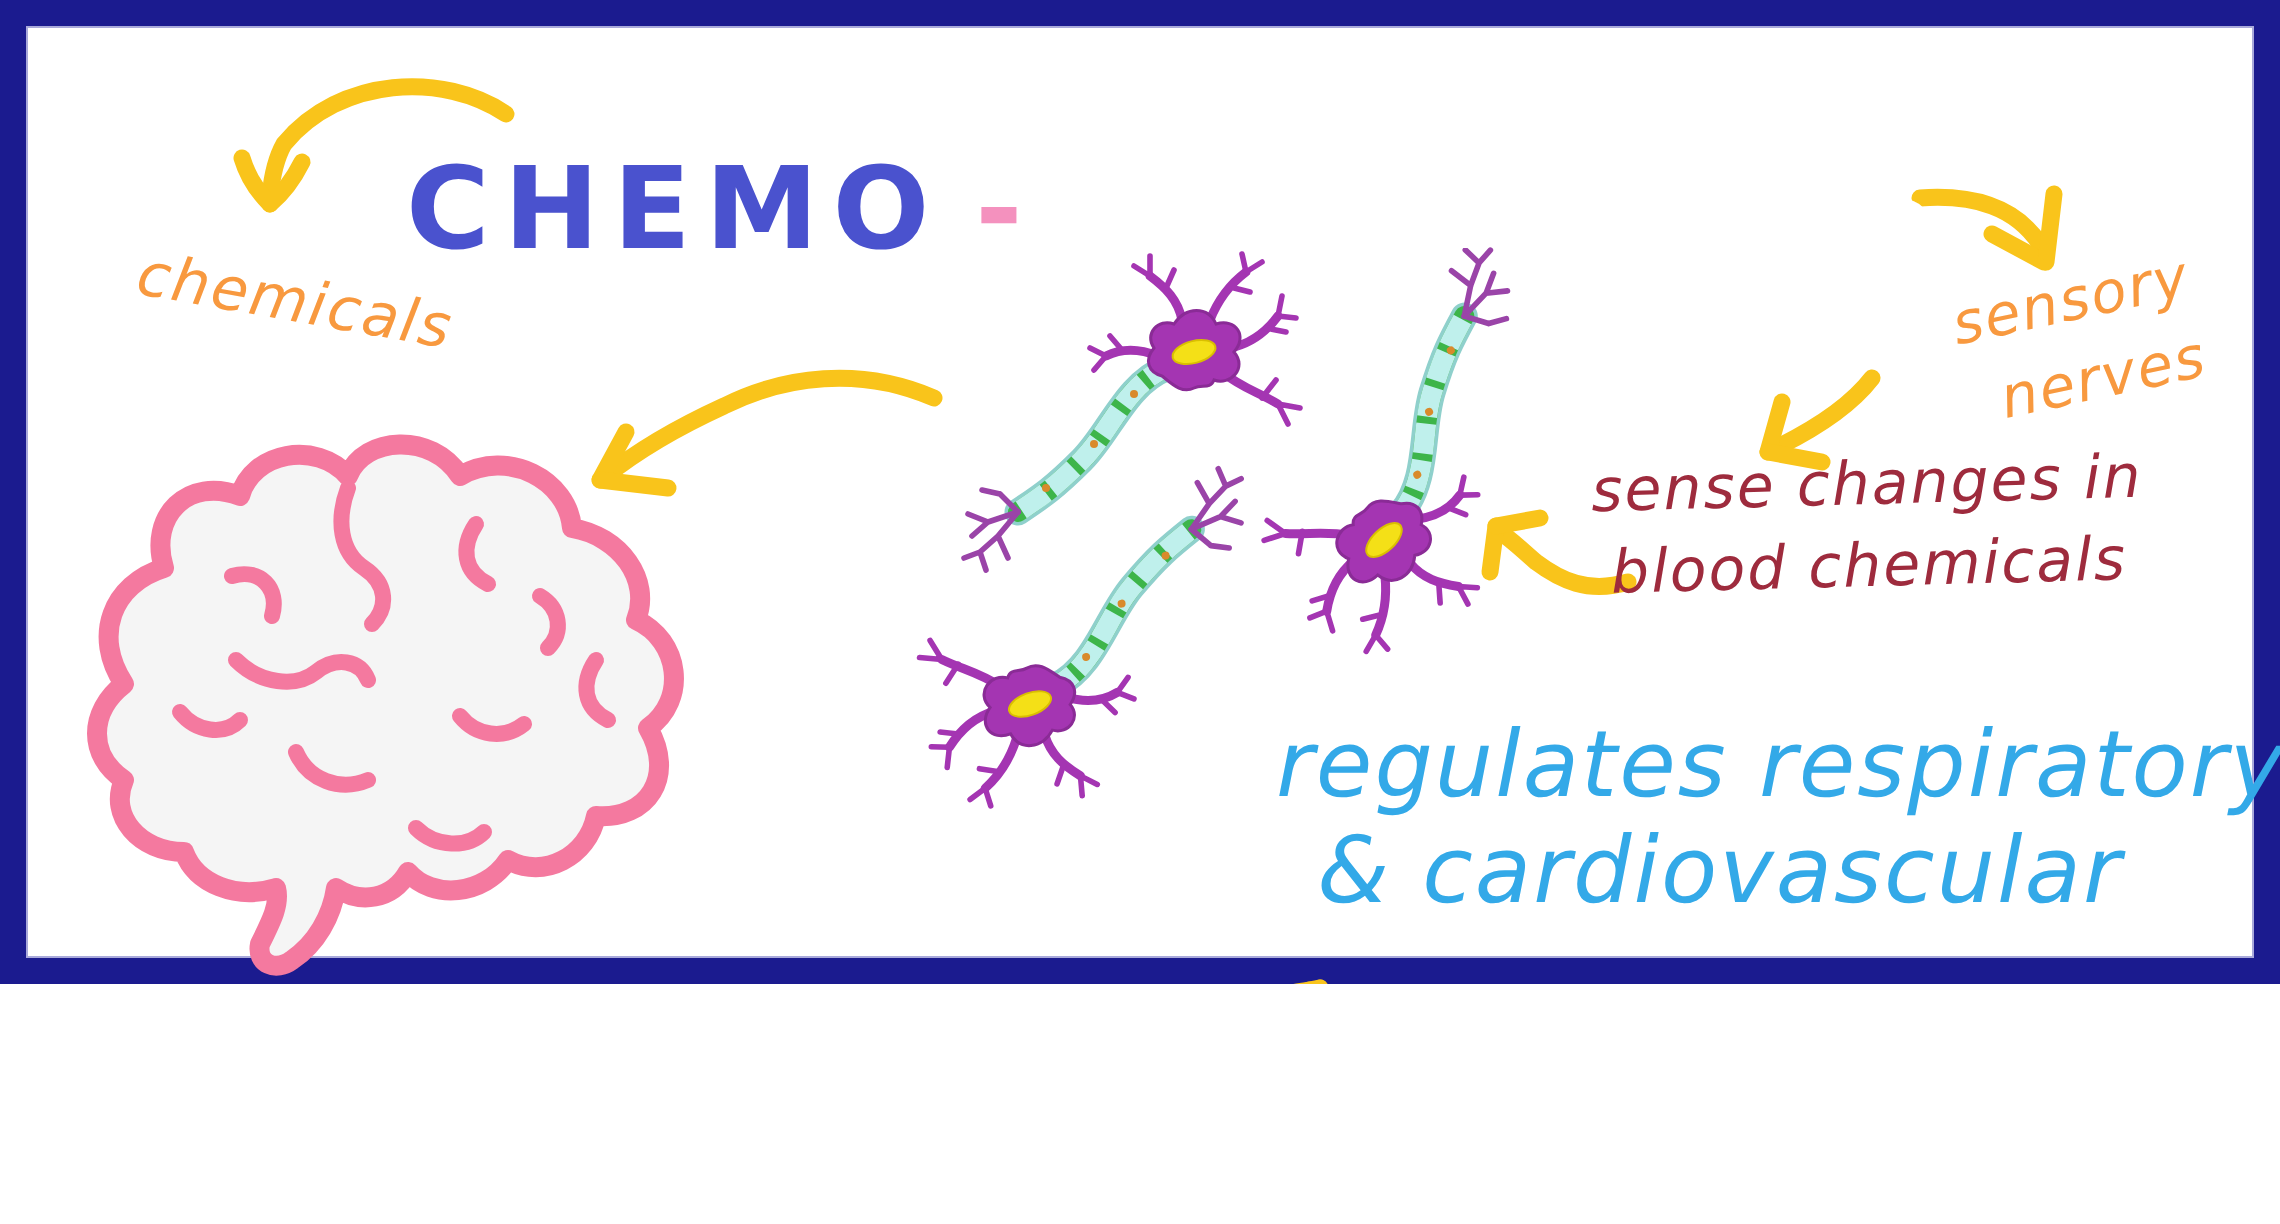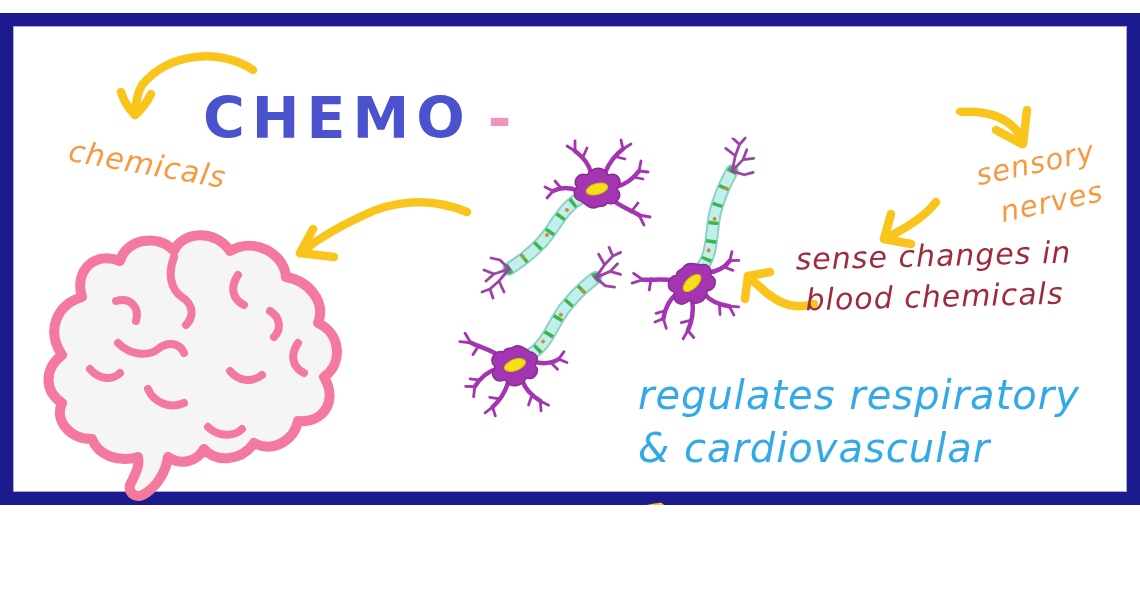--- a/index.html
+++ b/index.html
@@ -1,18 +1,18 @@
 <!DOCTYPE html>
 <html><head>
 <meta charset="utf-8">
 <style>
   html,body{margin:0;padding:0;background:#fff;}
   .frame{
     position:relative;width:1140px;height:492px;background:#1b1b8f;
-    overflow:hidden;font-family:"DejaVu Sans",sans-serif;margin-top:13px;
+    overflow:hidden;font-family:"DejaVu Sans",sans-serif;
   }
   .paper{
     position:absolute;left:13px;top:13px;right:13px;bottom:13px;
     background:#ffffff;border:1px solid #a9aadb;z-index:0;
   }
   .art{position:absolute;left:0;top:0;width:1140px;height:612px;z-index:1;}
   .txt{position:absolute;z-index:2;white-space:nowrap;}
 
   .title{
     left:203px;top:72px;display:flex;align-items:center;gap:16px;
@@ -31,22 +31,22 @@
   .sensory{
     left:948px;top:118px;width:142px;color:#f8993f;font-size:29px;
     line-height:41px;text-align:right;
     transform:rotate(-12deg);transform-origin:right top;
   }
   .sense{
     left:788px;top:222px;width:292px;color:#9e2b3d;font-size:30px;
     line-height:41px;text-align:center;transform:rotate(-1.5deg);
   }
   .regulates{
-    left:638px;top:356px;width:444px;color:#33a9e8;font-size:40px;
-    line-height:53px;
+    left:638px;top:356px;width:444px;color:#33a9e8;font-size:46px;
+    line-height:53px;text-align:center;
   }
 
   
   .arrow{stroke:#f9c41b;stroke-width:8.5;fill:none;stroke-linecap:round;stroke-linejoin:round;}
   .brain-outline{fill:#f5f5f5;stroke:#f4799f;stroke-width:10;stroke-linejoin:round;stroke-linecap:round;}
   .gyrus{fill:none;stroke:#f4799f;stroke-width:8;stroke-linecap:round;}
   .soma{fill:#a435b2;stroke:#8a2b96;stroke-width:1.5;}
   .dendrite{fill:none;stroke:#a435b2;stroke-width:4.5;stroke-linecap:round;}
   .twig{fill:none;stroke:#a435b2;stroke-width:2.8;stroke-linecap:round;}
   .terminal{fill:none;stroke:#9a44a8;stroke-width:2.8;stroke-linecap:round;}

